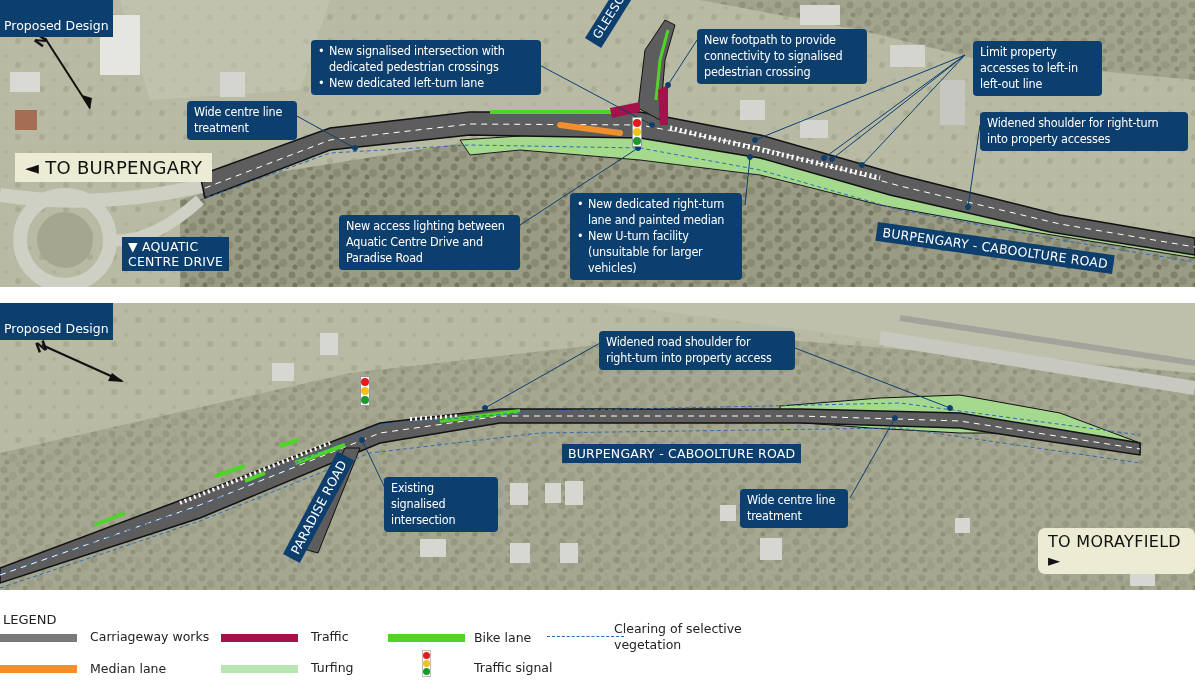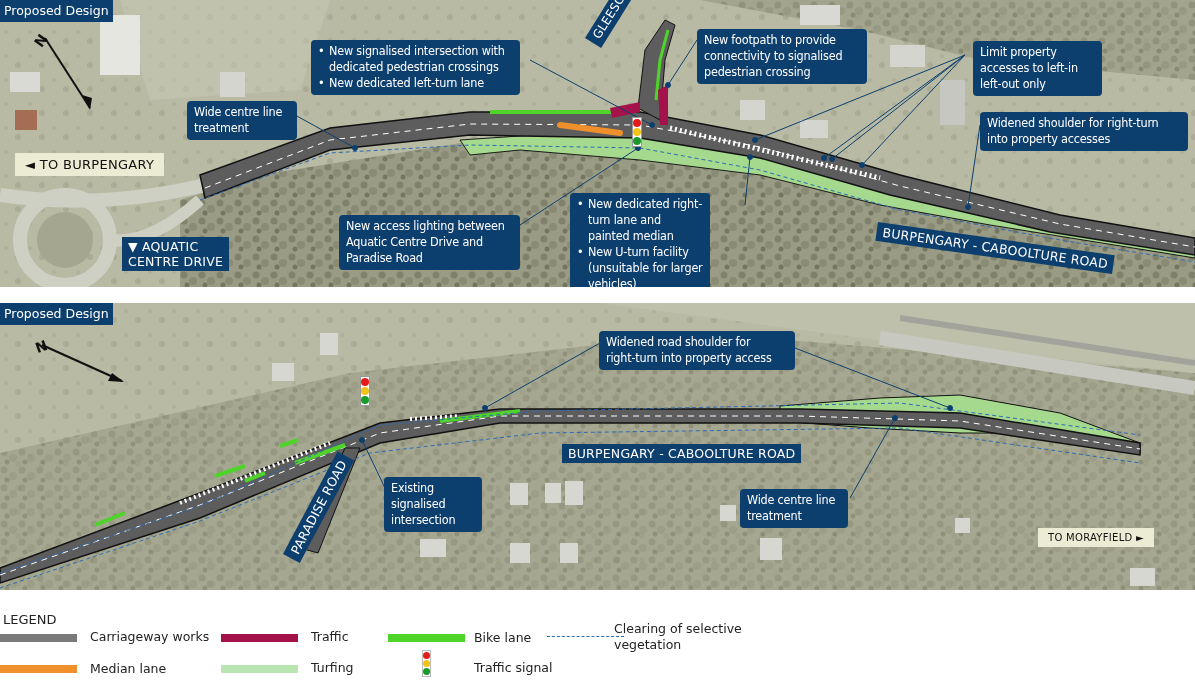--- a/index.html
+++ b/index.html
@@ -6,22 +6,22 @@
   body { width: 1195px; height: 692px; background: #ffffff; font-family: "DejaVu Sans", sans-serif; position: relative; overflow: hidden; }
   .map { position: absolute; left: 0; width: 1195px; overflow: hidden; }
   .map svg.base { position: absolute; left: 0; top: 0; }
   #map-top { top: 0; height: 287px; }
   #map-bottom { top: 303px; height: 287px; }
   .callout { position: absolute; background: #0d3f6e; color: #fff; font-size: 12.5px; line-height: 16px; padding: 3px 7px 4px 7px; border-radius: 4px; font-family: "DejaVu Sans Condensed", "DejaVu Sans", sans-serif; letter-spacing: -0.2px; }
   .callout ul { list-style: none; }
   .callout li { position: relative; padding-left: 11px; }
   .callout li::before { content: "\2022"; position: absolute; left: 0; }
   .tag { position: absolute; background: #0d3f6e; color: #fff; font-size: 12.5px; line-height: 15px; padding: 2px 6px; letter-spacing: 0.2px; }
-  .title-tag { position: absolute; background: #0d3f6e; color: #fff; font-size: 12.5px; padding: 3px 4px 4px 4px; }
-  .dir-tag { position: absolute; background: #ecebd3; color: #111; font-size: 13px; padding: 4px 10px; letter-spacing: 0.3px; }
+  .title-tag { position: absolute; background: #0d3f6e; color: #fff; font-size: 12.5px; padding: 18px 4px 4px 4px; }
+  .dir-tag { position: absolute; background: #ecebd3; color: #111; font-size: 18px; padding: 4px 10px; letter-spacing: 0.3px; }
   .signal { position: absolute; width: 10px; background: #fff; border: 1px solid #999; display: flex; flex-direction: column; align-items: center; padding: 1px 0; gap: 1px; }
   .signal span { width: 8px; height: 8px; border-radius: 50%; display: block; }
   #legend { position: absolute; left: 0; top: 590px; width: 1195px; height: 88px; background: #fff; }
   .legend-title { position: absolute; left: 3px; top: 22px; font-size: 13px; color: #222; }
   .lg-item { position: absolute; font-size: 12.5px; color: #222; }
   .lg-swatch { position: absolute; height: 8px; }
 </style>
 </head>
 <body>
 
@@ -114,46 +114,46 @@
     <div>▼ AQUATIC</div>
     <div>CENTRE DRIVE</div>
   </div>
   <div class="tag" style="left:585px;top:38px;transform:rotate(-58deg);transform-origin:left top;font-size:12px;">GLEESON ROAD</div>
   <div class="tag" style="left:878px;top:222px;transform:rotate(8deg);transform-origin:left top;">BURPENGARY - CABOOLTURE ROAD</div>
 
   <div class="callout" style="left:187px;top:101px;width:110px;">
     <div>Wide centre line</div>
     <div>treatment</div>
   </div>
-  <div class="callout" style="left:311px;top:40px;width:209px;">
+  <div class="callout" style="left:311px;top:40px;width:230px;">
     <ul>
       <li>New signalised intersection with dedicated pedestrian crossings</li>
       <li>New dedicated left-turn lane</li>
     </ul>
   </div>
   <div class="callout" style="left:697px;top:29px;width:170px;">
     <div>New footpath to provide</div>
     <div>connectivity to signalised</div>
     <div>pedestrian crossing</div>
   </div>
   <div class="callout" style="left:973px;top:41px;width:129px;">
     <div>Limit property</div>
     <div>accesses to left-in</div>
-    <div>left-out only</div>
+    <div>left-out line</div>
   </div>
   <div class="callout" style="left:980px;top:112px;width:208px;">
     <div>Widened shoulder for right-turn</div>
     <div>into property accesses</div>
   </div>
   <div class="callout" style="left:339px;top:215px;width:181px;">
     <div>New access lighting between</div>
     <div>Aquatic Centre Drive and</div>
     <div>Paradise Road</div>
   </div>
-  <div class="callout" style="left:570px;top:193px;width:140px;">
+  <div class="callout" style="left:570px;top:193px;width:172px;">
     <ul>
       <li>New dedicated right-turn lane and painted median</li>
       <li>New U-turn facility (unsuitable for larger vehicles)</li>
     </ul>
   </div>
   <div class="signal" style="left:632px;top:117px;">
     <span style="background:#e31b1b"></span>
       <span style="background:#f2c21a"></span>
       <span style="background:#1a9a2a"></span>
   </div>
@@ -222,27 +222,27 @@
   </svg>
 
   <div class="title-tag" style="left:0;top:0;">Proposed Design</div>
   <div class="signal" style="left:360px;top:73px;">
     <span style="background:#e31b1b"></span>
       <span style="background:#f2c21a"></span>
       <span style="background:#1a9a2a"></span>
   </div>
   <div class="tag" style="left:562px;top:141px;">BURPENGARY - CABOOLTURE ROAD</div>
   <div class="tag" style="left:283px;top:251px;transform:rotate(-62deg);transform-origin:left top;">PARADISE ROAD</div>
-  <div class="dir-tag" style="left:1038px;top:225px;font-size:10px;">TO MORAYFIELD ►</div>
+  <div class="dir-tag" style="left:1038px;top:225px;font-size:16px;border-radius:7px;">TO MORAYFIELD ►</div>
 
   <div class="callout" style="left:599px;top:28px;width:196px;">
     <div>Widened road shoulder for</div>
     <div>right-turn into property access</div>
   </div>
-  <div class="callout" style="left:384px;top:174px;width:98px;">
+  <div class="callout" style="left:384px;top:174px;width:114px;">
     <div>Existing signalised</div>
     <div>intersection</div>
   </div>
   <div class="callout" style="left:740px;top:186px;width:108px;">
     <div>Wide centre line</div>
     <div>treatment</div>
   </div>
 </div>
 
 <div id="legend">

